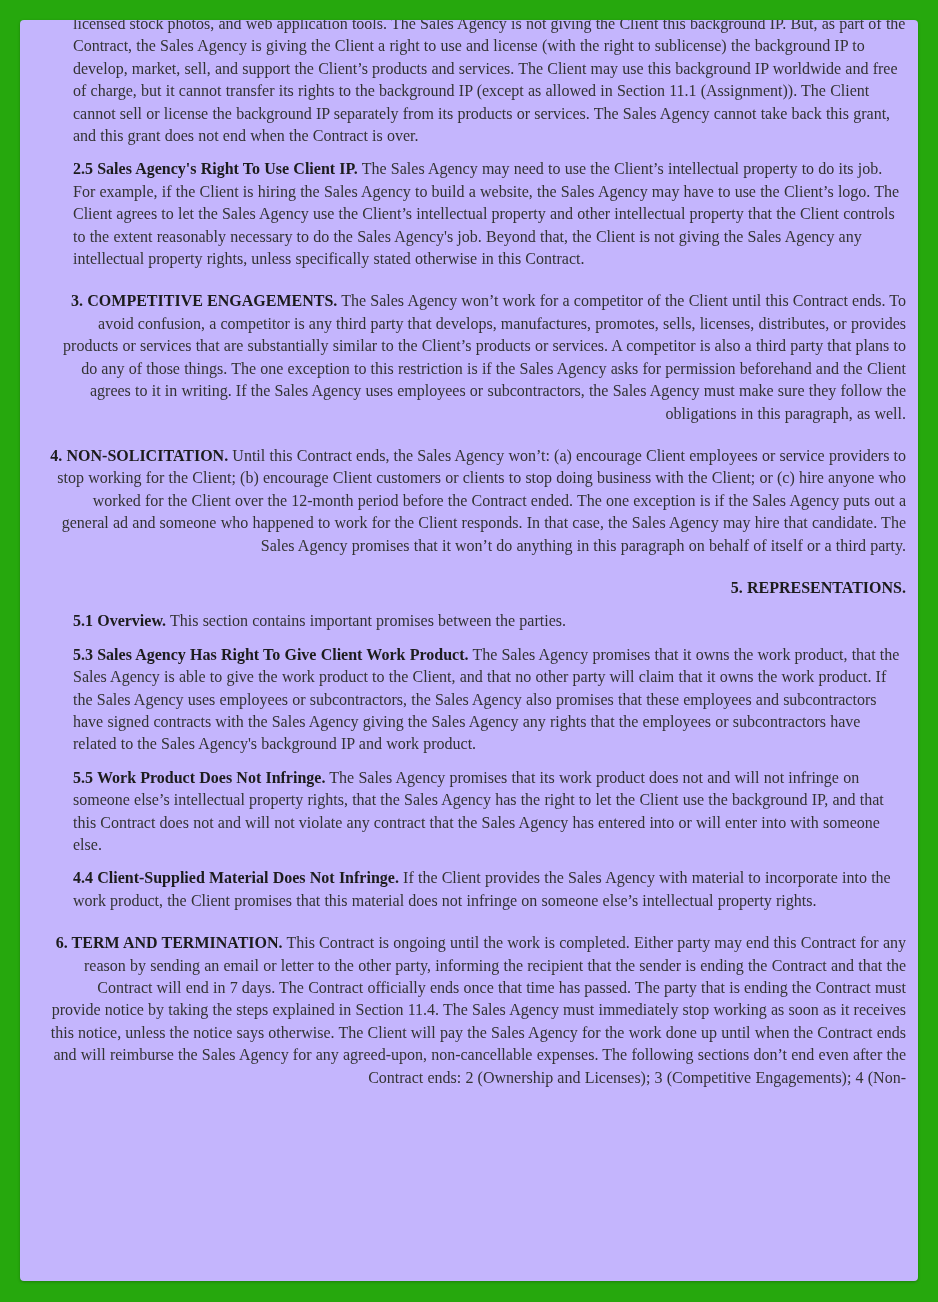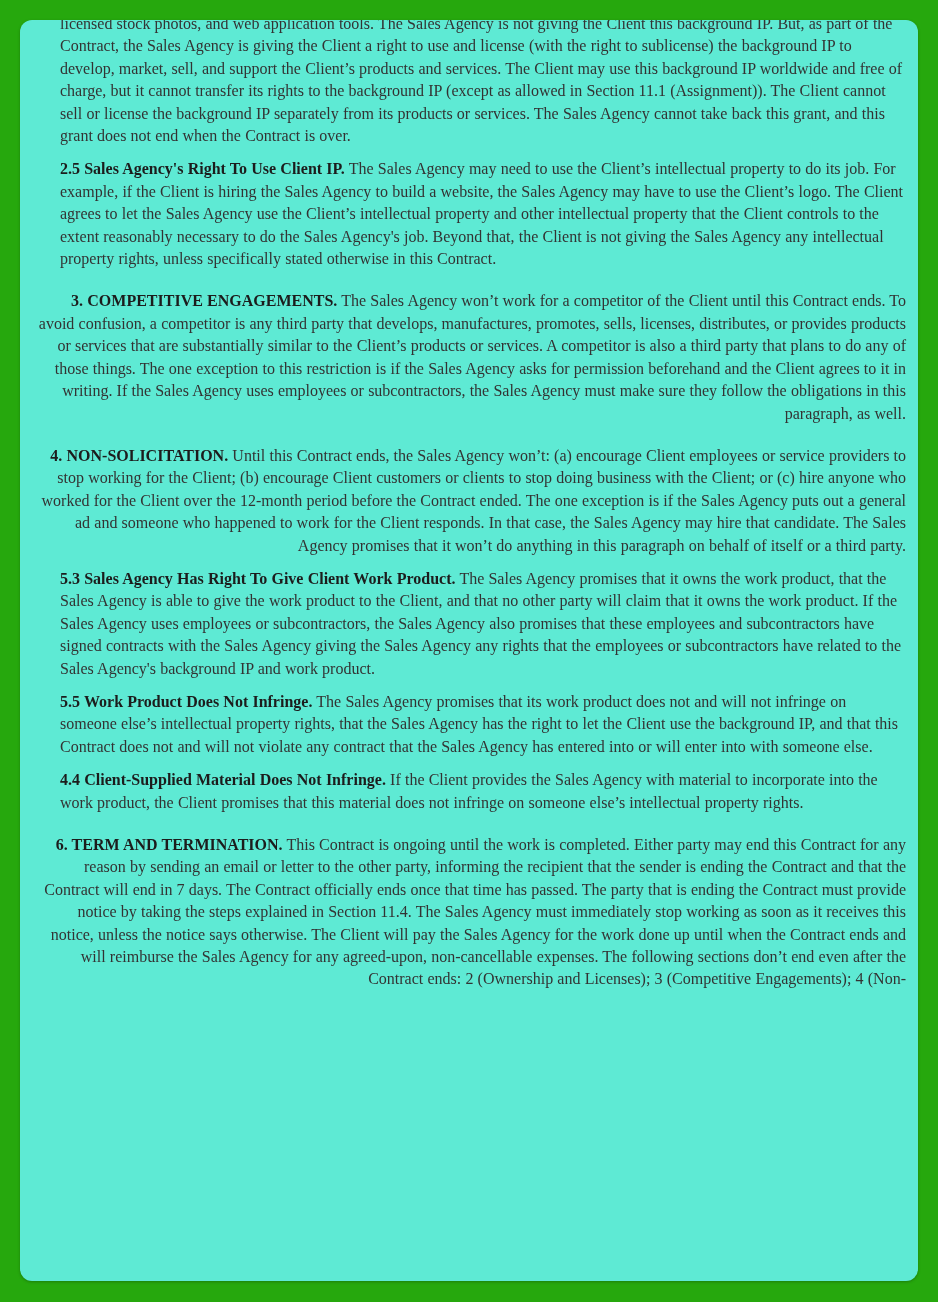--- a/index.html
+++ b/index.html
@@ -18,26 +18,26 @@
     position: absolute;
     inset: 0;
     background: #26a80d;
   }
   .page {
     position: absolute;
     left: 20px;
     top: 20px;
     width: 898px;
     height: 1261px;
-    background: #5eead4;
-    border-radius: 12px;
+    background: #c4b5fd;
+    border-radius: 4px;
     box-shadow: 0 1px 3px rgba(0,0,0,0.25);
     overflow: hidden;
     box-sizing: border-box;
-    padding: 0 12px 0 16px;
+    padding: 0 12px 0 29px;
   }
   .content {
     margin-top: -7px;
   }
   .para {
     font-size: 16px;
     line-height: 22.4px;
     color: #333333;
     margin: 11px 0;
     text-align: left;
@@ -62,18 +62,20 @@
 <body>
 
 <div class="frame"></div>
 
 <main class="page">
   <div class="content">
       <p class="para sub"><span>licensed stock photos, and web application tools. The Sales Agency is not giving the Client this background IP. But, as part of the Contract, the Sales Agency is giving the Client a right to use and license (with the right to sublicense) the background IP to develop, market, sell, and support the Client’s products and services. The Client may use this background IP worldwide and free of charge, but it cannot transfer its rights to the background IP (except as allowed in Section 11.1 (Assignment)). The Client cannot sell or license the background IP separately from its products or services. The Sales Agency cannot take back this grant, and this grant does not end when the Contract is over.</span></p>
       <p class="para sub"><b>2.5 Sales Agency's Right To Use Client IP.</b> <span>The Sales Agency may need to use the Client’s intellectual property to do its job. For example, if the Client is hiring the Sales Agency to build a website, the Sales Agency may have to use the Client’s logo. The Client agrees to let the Sales Agency use the Client’s intellectual property and other intellectual property that the Client controls to the extent reasonably necessary to do the Sales Agency's job. Beyond that, the Client is not giving the Sales Agency any intellectual property rights, unless specifically stated otherwise in this Contract.</span></p>
       <p class="para top"><b>3. COMPETITIVE ENGAGEMENTS.</b> <span>The Sales Agency won’t work for a competitor of the Client until this Contract ends. To avoid confusion, a competitor is any third party that develops, manufactures, promotes, sells, licenses, distributes, or provides products or services that are substantially similar to the Client’s products or services. A competitor is also a third party that plans to do any of those things. The one exception to this restriction is if the Sales Agency asks for permission beforehand and the Client agrees to it in writing. If the Sales Agency uses employees or subcontractors, the Sales Agency must make sure they follow the obligations in this paragraph, as well.</span></p>
       <p class="para top"><b>4. NON-SOLICITATION.</b> <span>Until this Contract ends, the Sales Agency won’t: (a) encourage Client employees or service providers to stop working for the Client; (b) encourage Client customers or clients to stop doing business with the Client; or (c) hire anyone who worked for the Client over the 12-month period before the Contract ended. The one exception is if the Sales Agency puts out a general ad and someone who happened to work for the Client responds. In that case, the Sales Agency may hire that candidate. The Sales Agency promises that it won’t do anything in this paragraph on behalf of itself or a third party.</span></p>
+      <p class="para top"><b>5. REPRESENTATIONS.</b></p>
+      <p class="para sub"><b>5.1 Overview.</b> <span>This section contains important promises between the parties.</span></p>
       <p class="para sub"><b>5.3 Sales Agency Has Right To Give Client Work Product.</b> <span>The Sales Agency promises that it owns the work product, that the Sales Agency is able to give the work product to the Client, and that no other party will claim that it owns the work product. If the Sales Agency uses employees or subcontractors, the Sales Agency also promises that these employees and subcontractors have signed contracts with the Sales Agency giving the Sales Agency any rights that the employees or subcontractors have related to the Sales Agency's background IP and work product.</span></p>
       <p class="para sub"><b>5.5 Work Product Does Not Infringe.</b> <span>The Sales Agency promises that its work product does not and will not infringe on someone else’s intellectual property rights, that the Sales Agency has the right to let the Client use the background IP, and that this Contract does not and will not violate any contract that the Sales Agency has entered into or will enter into with someone else.</span></p>
       <p class="para sub"><b>4.4 Client-Supplied Material Does Not Infringe.</b> <span>If the Client provides the Sales Agency with material to incorporate into the work product, the Client promises that this material does not infringe on someone else’s intellectual property rights.</span></p>
       <p class="para top"><b>6. TERM AND TERMINATION.</b> <span>This Contract is ongoing until the work is completed. Either party may end this Contract for any reason by sending an email or letter to the other party, informing the recipient that the sender is ending the Contract and that the Contract will end in 7 days. The Contract officially ends once that time has passed. The party that is ending the Contract must provide notice by taking the steps explained in Section 11.4. The Sales Agency must immediately stop working as soon as it receives this notice, unless the notice says otherwise. The Client will pay the Sales Agency for the work done up until when the Contract ends and will reimburse the Sales Agency for any agreed-upon, non-cancellable expenses. The following sections don’t end even after the Contract ends: 2 (Ownership and Licenses); 3 (Competitive Engagements); 4 (Non-</span></p>
     </div>
 </main>
 
 </body></html>

